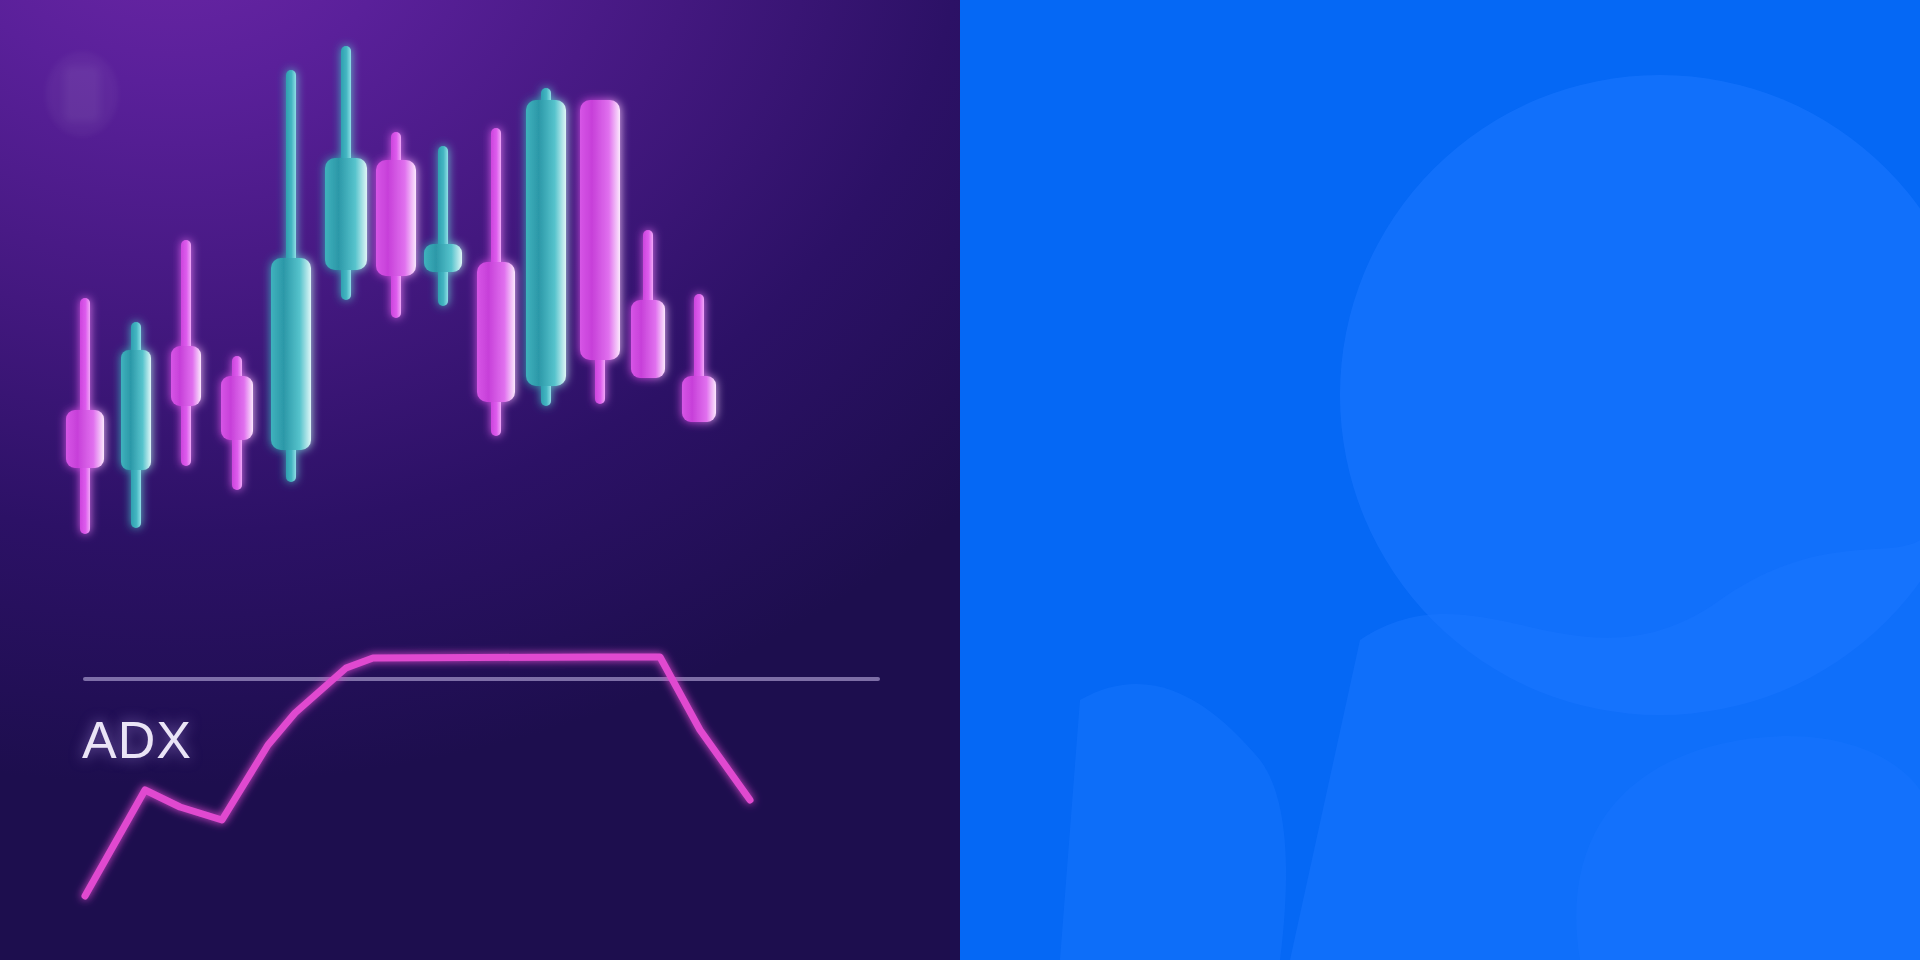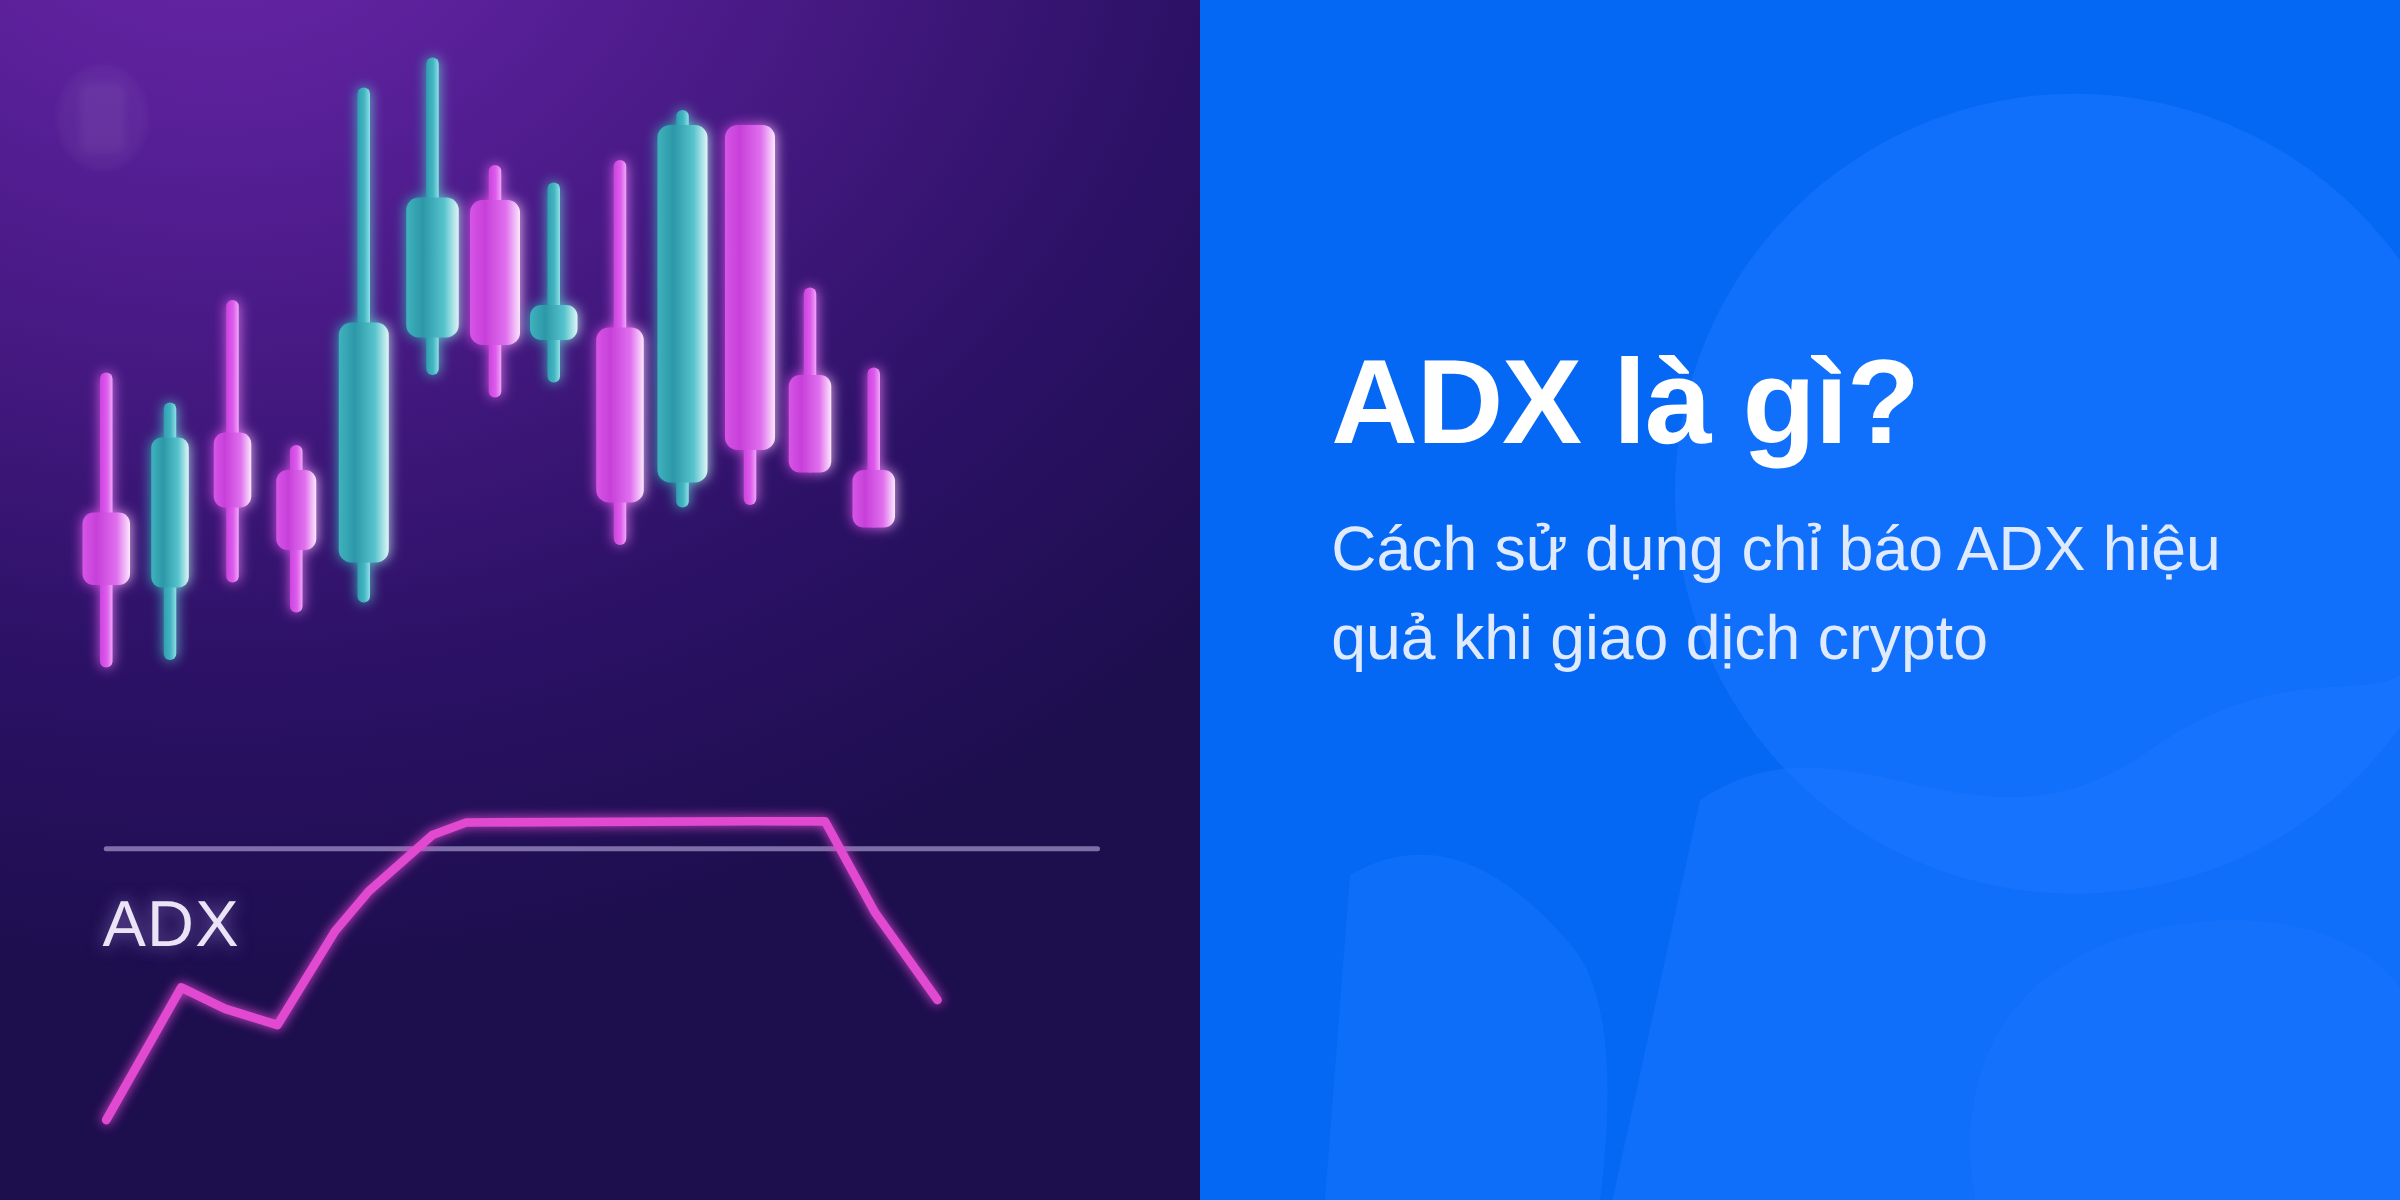--- a/index.html
+++ b/index.html
@@ -263,19 +263,15 @@
 
       <circle cx="700" cy="395" r="320" fill="#1a76ff" opacity="0.62"></circle>
 
       <path d="M400 640 C 520 560, 620 700, 760 600 C 860 530, 930 560, 960 540 L 960 960 L 330 960 Z" fill="#1a76ff" opacity="0.50"></path>
 
       <path d="M120 700 C 190 660, 250 700, 300 760 C 330 800, 330 880, 320 960 L 100 960 Z" fill="#1a76ff" opacity="0.42"></path>
 
       <path d="M620 960 C 600 840, 660 760, 780 740 C 880 724, 940 760, 960 790 L 960 960 Z" fill="#1a76ff" opacity="0.40"></path>
     </svg>
 
-    <div id="text-block">
-      <h1 id="headline">ADX là gì?</h1>
-      <p id="subhead">Cách sử dụng chỉ báo ADX hiệu quả khi giao dịch crypto</p>
-    </div>
   </div>
 
 </div>
 
 </body></html>

